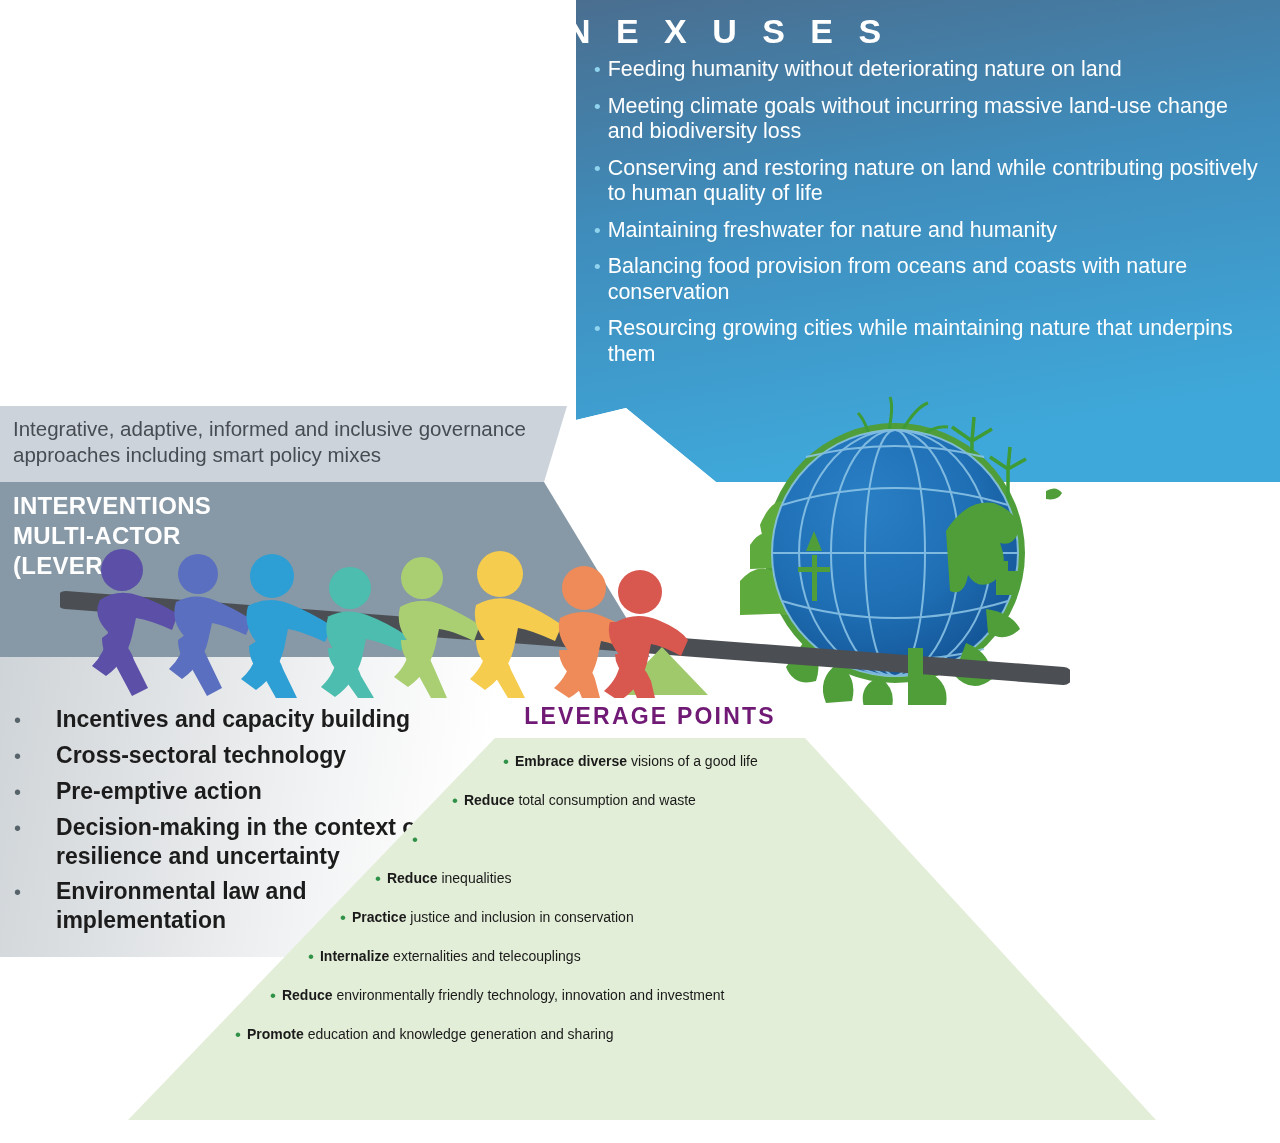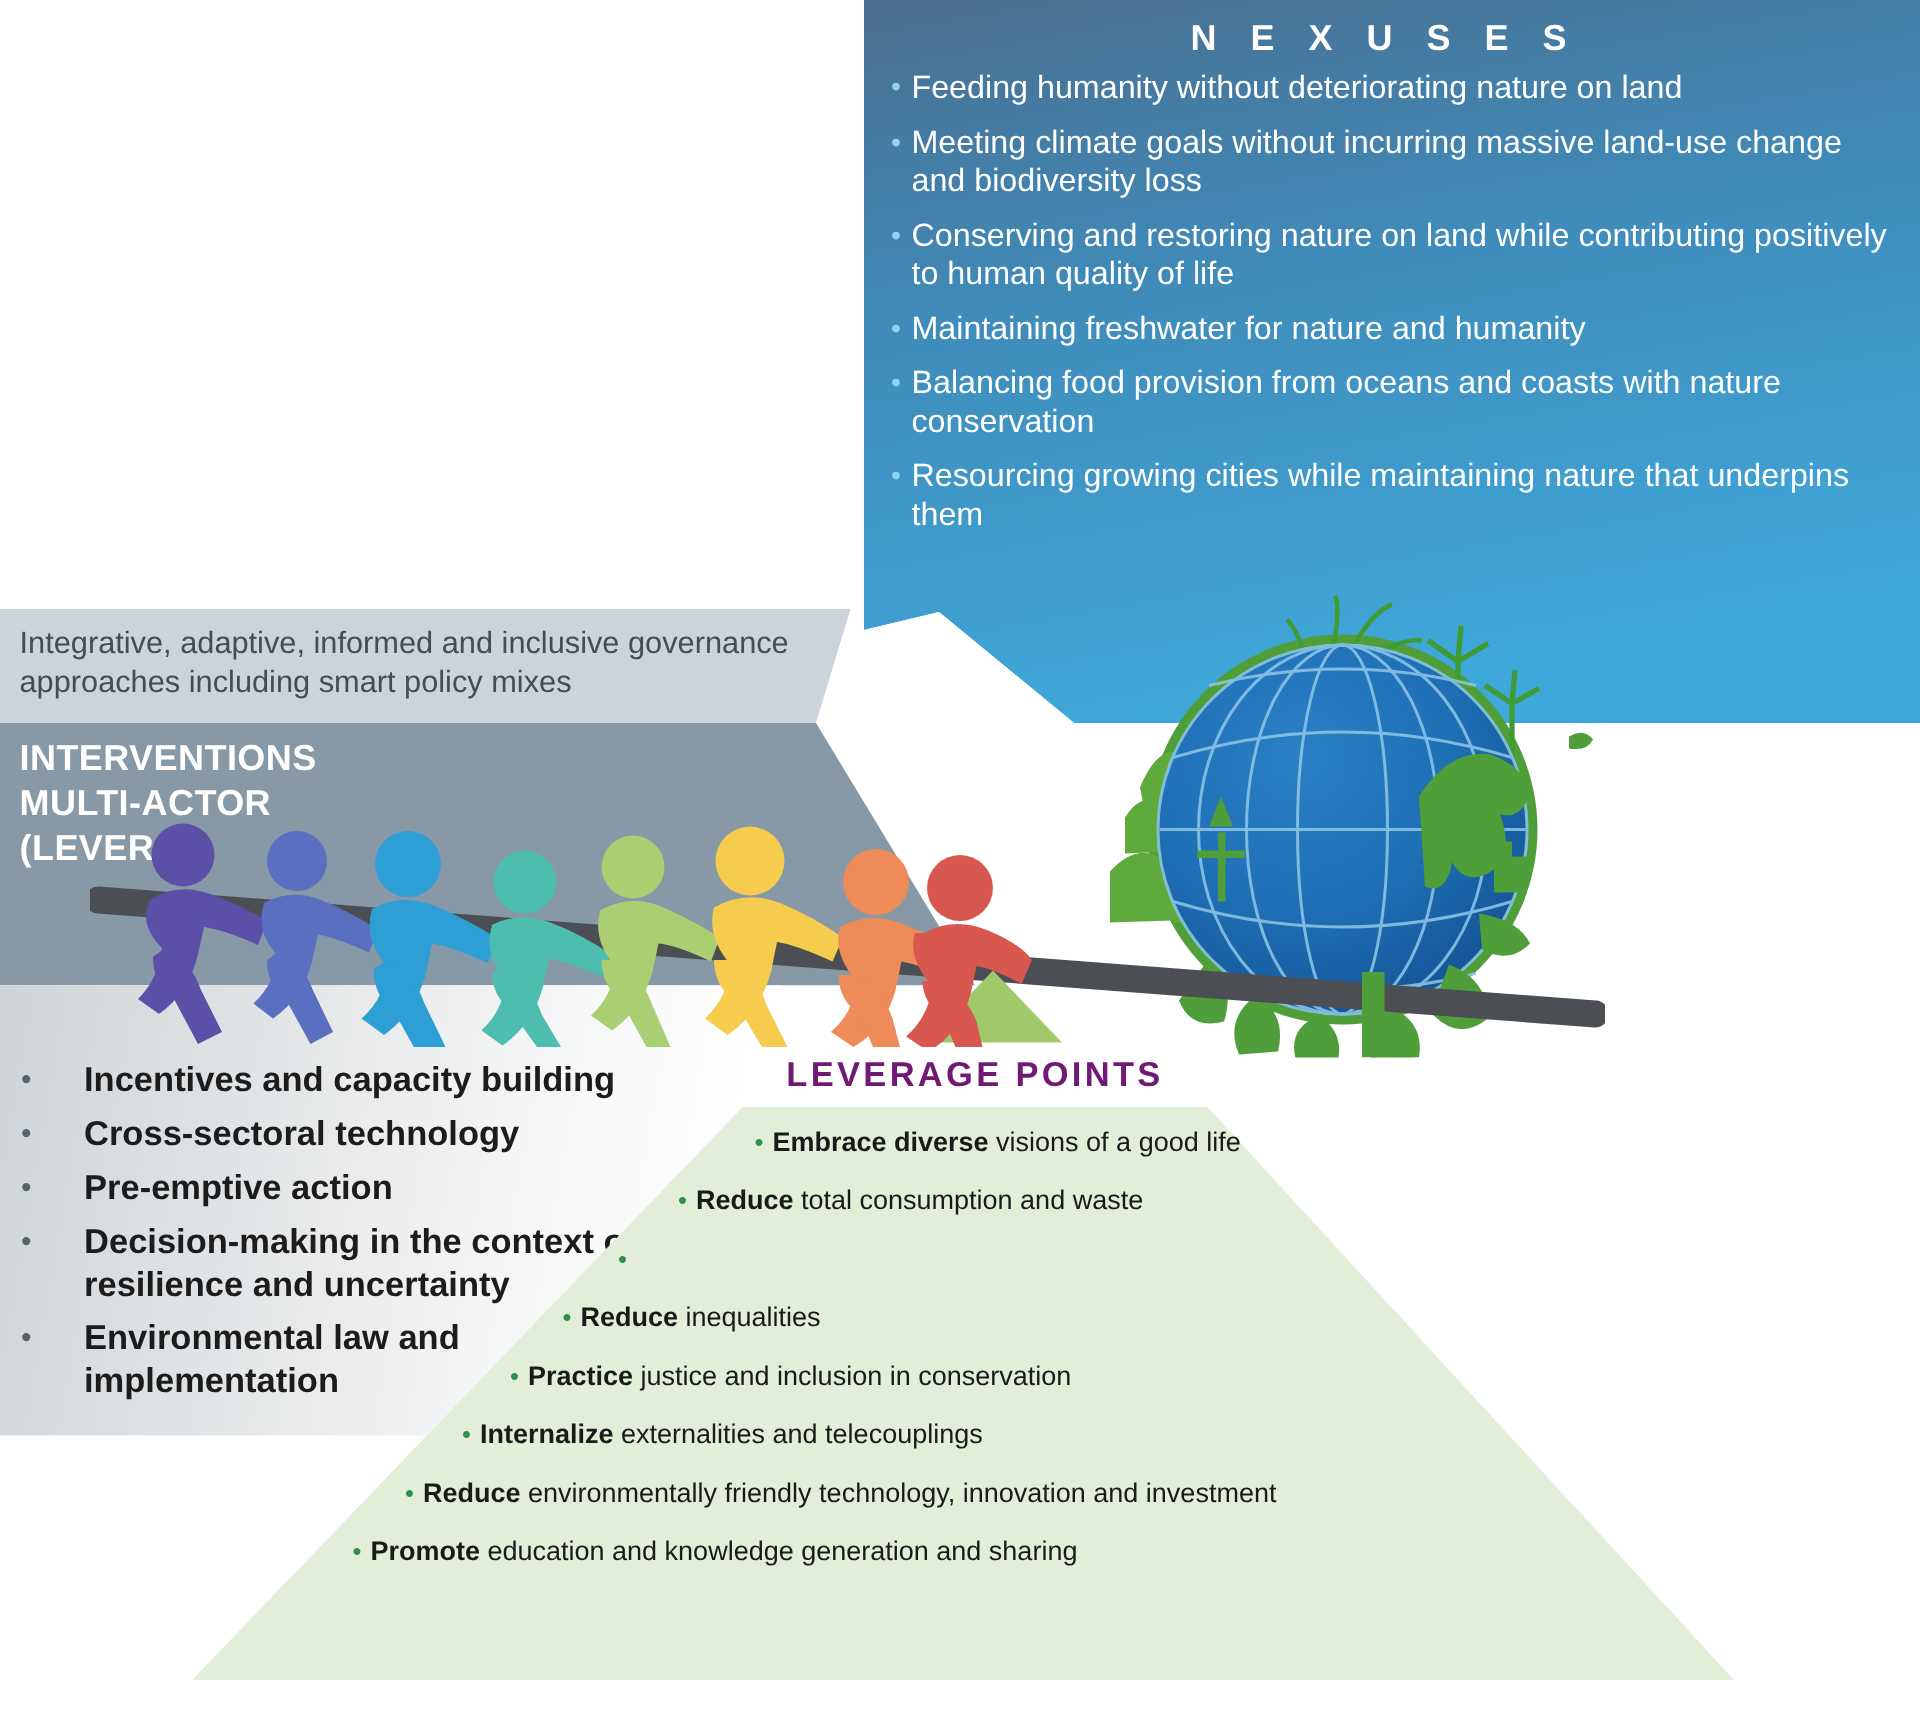--- a/index.html
+++ b/index.html
@@ -5,22 +5,22 @@
   html,body{margin:0;padding:0;background:#ffffff;}
   body{width:1280px;height:1143px;position:relative;overflow:hidden;
        font-family:"Liberation Sans","DejaVu Sans",sans-serif;}
 
   #stage{position:absolute;left:0;top:0;width:1280px;height:1143px;overflow:hidden;background:#fff;}
 
   
   #nexus-panel{position:absolute;left:566px;top:0;width:714px;height:482px;}
   #nexus-bg{position:absolute;inset:0;}
   #nexus-content{position:absolute;left:0;top:0;width:714px;padding:0;}
-  #nexus-title{color:#ffffff;font-size:24px;font-weight:bold;letter-spacing:8px;
-               text-align:center;padding:12px 0 6px 0;}
+  #nexus-title{color:#ffffff;font-size:34px;font-weight:bold;letter-spacing:8px;
+               padding:12px 0 6px 0;}
   .nx-item{display:flex;color:#ffffff;font-size:21.5px;line-height:25.5px;
            margin:0 0 11px 0;padding-right:14px;}
   .nx-bullet{color:#8fd3ef;font-size:19px;line-height:25px;margin:0 7px 0 28px;flex:0 0 auto;}
   .nx-text{flex:1 1 auto;}
 
   
   #gov-panel{position:absolute;left:0;top:406px;width:567px;height:91px;}
   #gov-bg{position:absolute;inset:0;}
   #gov-text{position:absolute;left:13px;top:10px;width:530px;color:#464c51;
             font-size:20.5px;line-height:26px;}
@@ -39,21 +39,21 @@
   .lv-bullet{color:#57636b;font-size:20px;line-height:30px;margin:0 8px 0 14px;flex:0 0 auto;}
   .lv-text{color:#1c1c1c;font-size:23px;line-height:29px;font-weight:bold;flex:1 1 auto;margin-left:27px;}
 
   
   #lp-trapezoid{position:absolute;left:0;top:738px;width:1280px;height:405px;}
   #lp-title{position:absolute;left:470px;top:703px;width:360px;text-align:center;
             color:#701a75;font-size:23px;font-weight:bold;letter-spacing:2.2px;}
   #lp-list{position:absolute;left:0;top:748px;width:1280px;}
   .lp-item{display:flex;margin:0 0 12px 0;}
   .lp-bullet{color:#2f9147;font-size:17px;line-height:27px;margin-right:6px;flex:0 0 auto;}
-  .lp-text{color:#1a1a1a;font-size:18px;line-height:27px;}
+  .lp-text{color:#1a1a1a;font-size:14px;line-height:27px;}
   .lp-text b{font-weight:bold;}
   .lp-i0{padding-left:503px;width:330px;}
   .lp-i1{padding-left:452px;}
   .lp-i2{padding-left:412px;}
   .lp-i3{padding-left:375px;}
   .lp-i4{padding-left:340px;}
   .lp-i5{padding-left:308px;}
   .lp-i6{padding-left:270px;}
   .lp-i7{padding-left:235px;}
 

